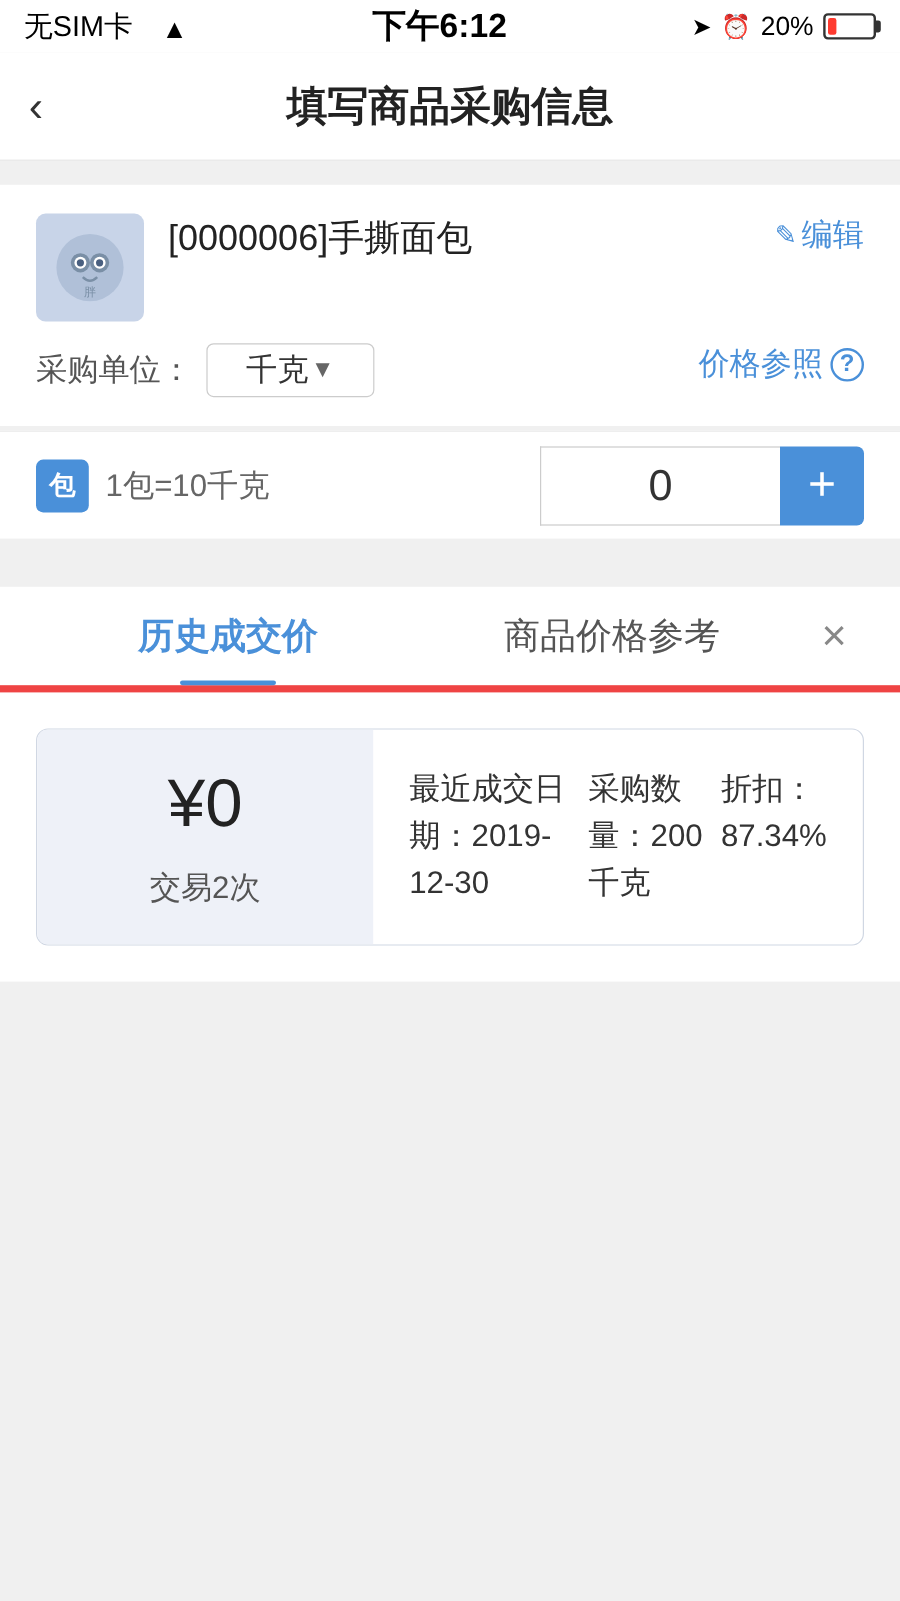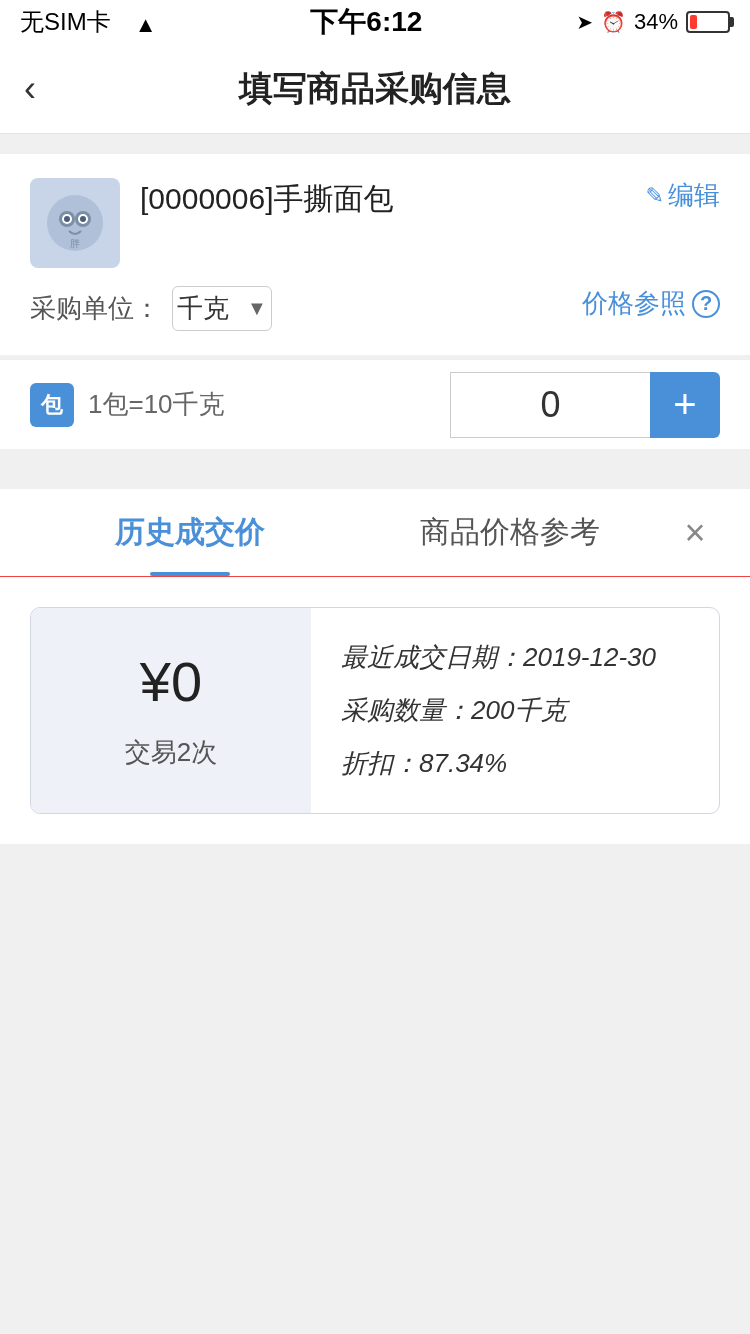--- a/index.html
+++ b/index.html
@@ -147,27 +147,27 @@
       align-items: center;
       gap: 12px;
     }
     .unit-label {
       font-size: 26px;
       color: #555;
     }
     .unit-select {
       border: 1px solid #ccc;
       border-radius: 6px;
-      padding: 4px 4px;
+      padding: 4px 32px;
       font-size: 26px;
       color: #333;
       background: #fff;
       display: flex;
       align-items: center;
-      gap: 18px;
+      gap: 2px;
       cursor: pointer;
     }
     .unit-chevron {
       font-size: 20px;
       color: #666;
     }
     .price-ref {
       color: #4a90d9;
       font-size: 26px;
       display: flex;
@@ -253,21 +253,21 @@
     }
 
     
     .tab-panel {
       background: #fff;
       margin-top: 20px;
     }
     .tab-header {
       display: flex;
       align-items: center;
-      border-bottom: 1px solid #ef4444;
+      border-bottom: 6px solid #ef4444;
       padding: 0 30px;
       height: 88px;
       position: relative;
     }
     .tab-item {
       flex: 1;
       display: flex;
       align-items: center;
       justify-content: center;
       height: 100%;
@@ -332,24 +332,23 @@
     }
     .price-transactions {
       font-size: 26px;
       color: #555;
       margin-top: 22px;
     }
     .price-right {
       flex: 1;
       padding: 30px 30px;
       display: flex;
-      flex-direction: column;
+      flex-direction: row;
       justify-content: center;
       gap: 14px;
-      font-style: italic;
     }
     .price-detail-row {
       font-size: 26px;
       color: #333;
       line-height: 1.5;
     }
 
     
     .separator {
       width: 100%;
@@ -365,21 +364,21 @@
 
 <div class="status-bar">
   <div class="status-left">
     <span>无SIM卡</span>
     <span class="wifi-icon">▲</span>
   </div>
   <div class="status-center">下午6:12</div>
   <div class="status-right">
     <span style="font-size:20px">➤</span>
     <span style="font-size:20px">⏰</span>
-    <span>34%</span>
+    <span>20%</span>
     <span class="battery-icon">
       <span class="battery-fill"></span>
     </span>
   </div>
 </div>
 
 <div class="nav-bar">
   <div class="nav-back">‹</div>
   <div class="nav-title">填写商品采购信息</div>
 </div>

